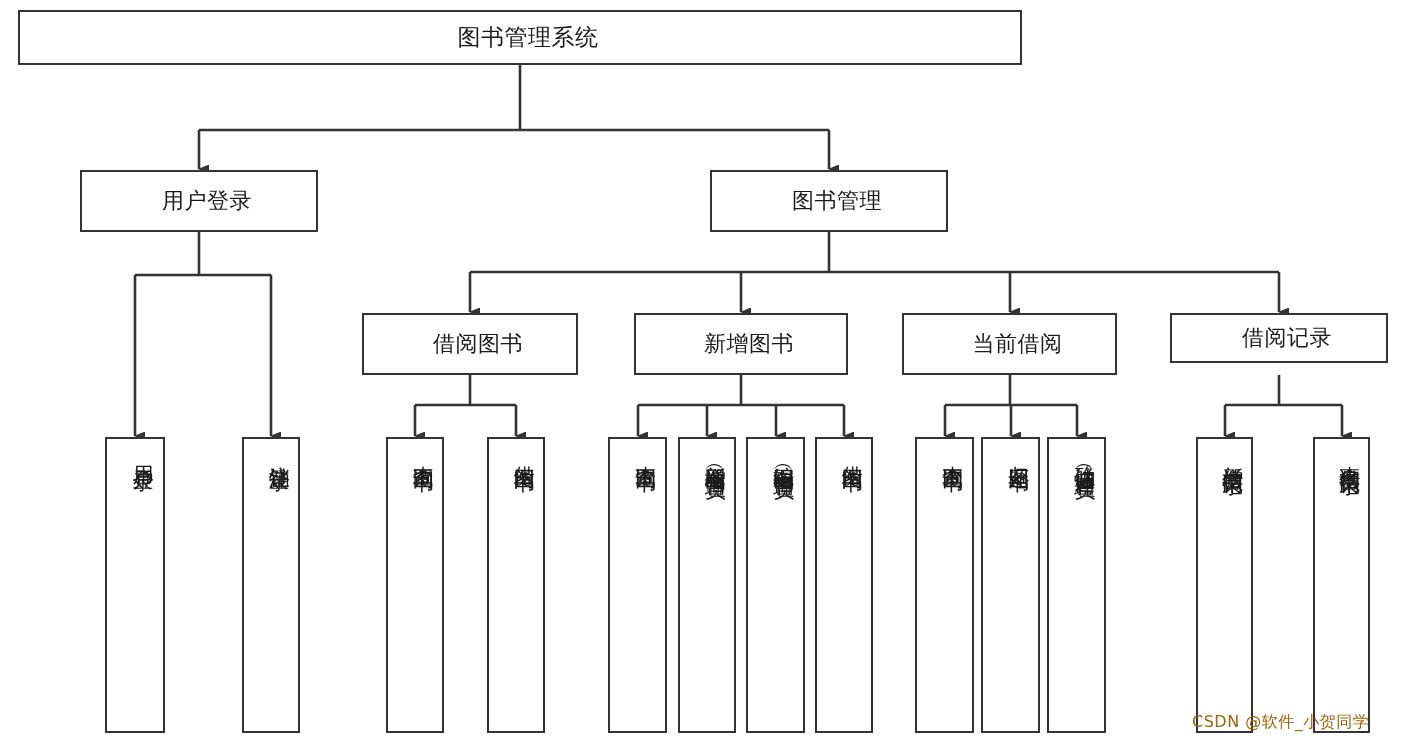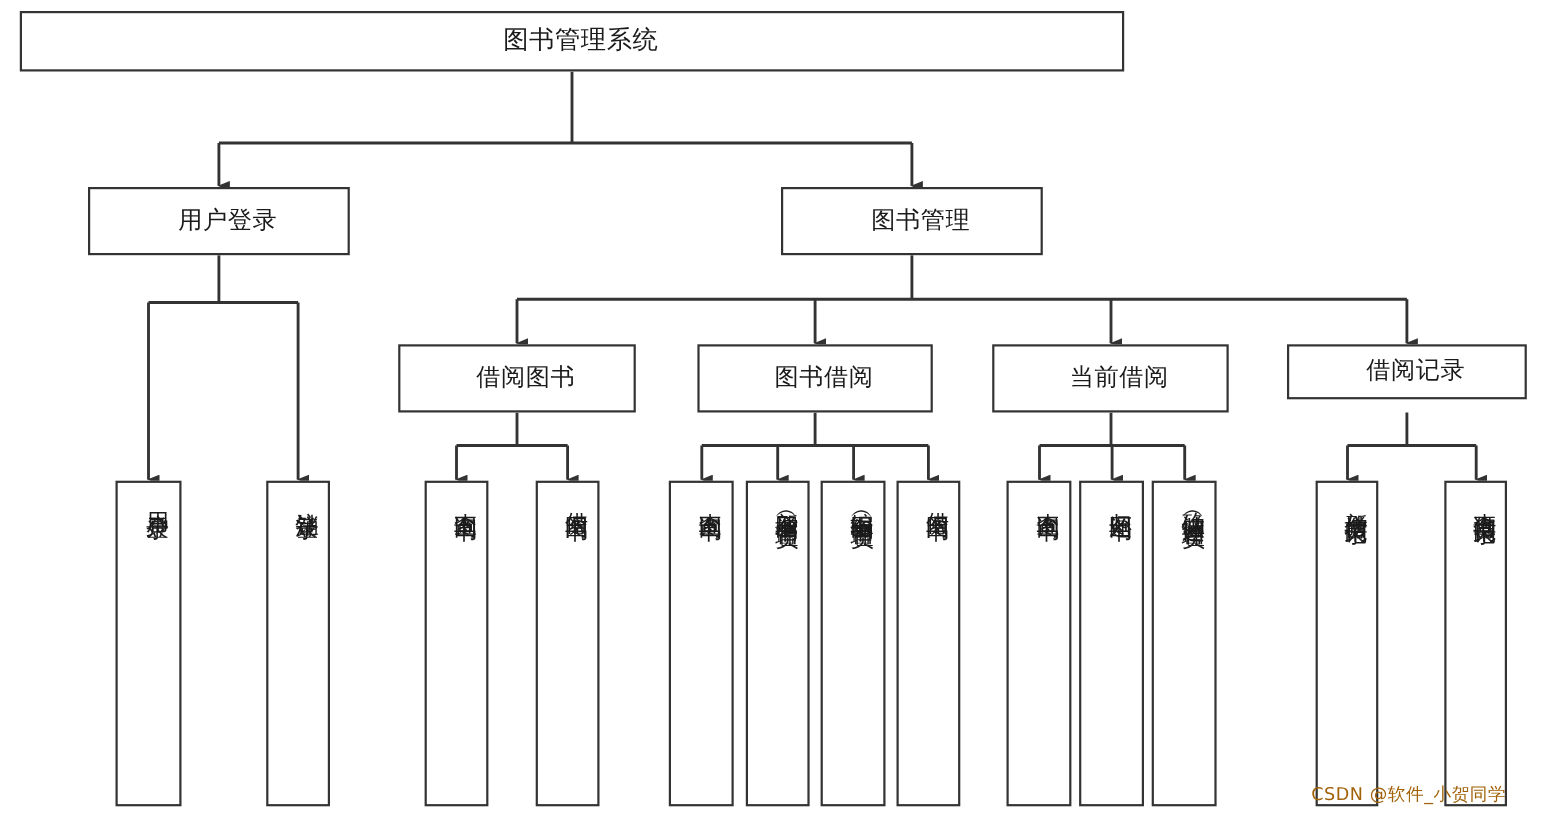--- a/index.html
+++ b/index.html
@@ -130,21 +130,21 @@
       <div class="node horiz" style="left: 80px; top: 170px; width: 238px; height: 62px;">
         <span class="node-label">用户登录</span>
       </div>
       <div class="node horiz" style="left: 710px; top: 170px; width: 238px; height: 62px;">
         <span class="node-label">图书管理</span>
       </div>
       <div class="node horiz" style="left: 362px; top: 313px; width: 216px; height: 62px;">
         <span class="node-label">借阅图书</span>
       </div>
       <div class="node horiz" style="left: 634px; top: 313px; width: 214px; height: 62px;">
-        <span class="node-label">图书借阅</span>
+        <span class="node-label">新增图书</span>
       </div>
       <div class="node horiz" style="left: 902px; top: 313px; width: 215px; height: 62px;">
         <span class="node-label">当前借阅</span>
       </div>
       <div class="node horiz" style="left: 1170px; top: 313px; width: 218px; height: 50px;">
         <span class="node-label">借阅记录</span>
       </div>
       <div class="node vert" style="left: 105px; top: 437px; width: 60px; height: 296px;">
         <span class="node-label">用户登录</span>
       </div>

